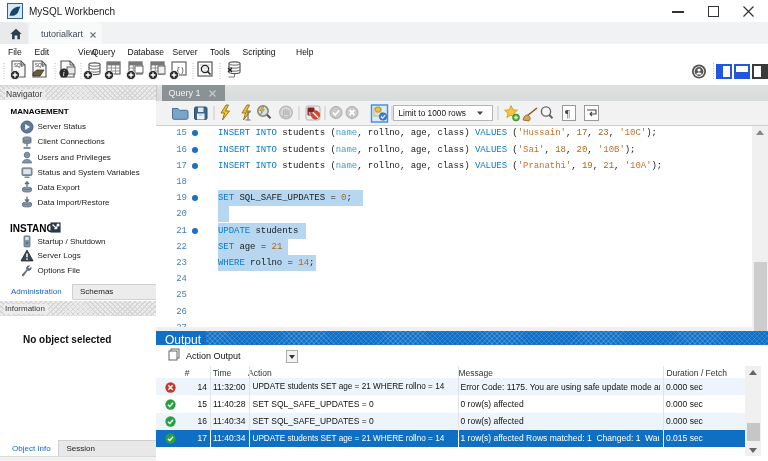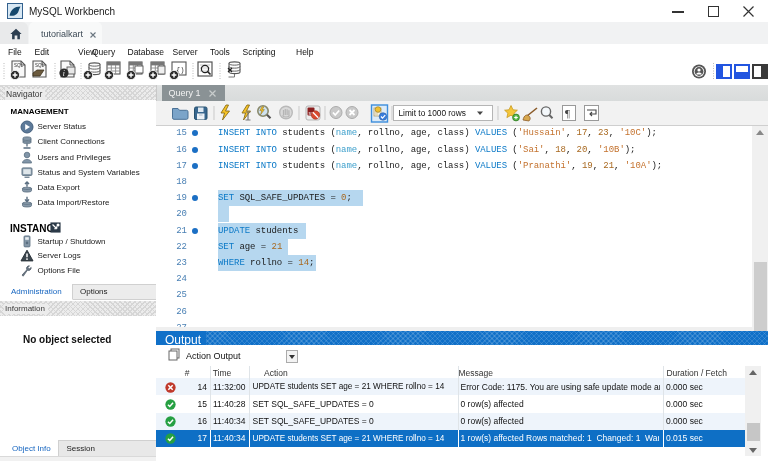--- a/index.html
+++ b/index.html
@@ -183,21 +183,21 @@
 </svg>
 <svg class="abs" style="left:50px;top:221.5px" width="11" height="11" viewBox="0 0 13 13">
     <rect x="0.5" y="0.5" width="12" height="12" fill="#2b3a48"></rect>
     <path d="M3 3 L8 8 M8 8 V5 M8 8 H5" stroke="#fff" stroke-width="1.4" fill="none"></path>
     <circle cx="9.5" cy="3.5" r="1.8" fill="#fff"></circle>
   </svg>
 
 <div class="abs" style="left:0;top:284px;width:156px;height:16px;background:#ececec;border-top:1px solid #d0d0d0;border-bottom:1px solid #d0d0d0;"></div>
 <div class="abs" style="left:0;top:284px;width:73px;height:16px;background:#ffffff;border-right:1px solid #d0d0d0;border-bottom:1px solid #fff;"></div>
 <div class="abs" style="left:11px;top:286.5px;font-size:8px;color:#1766c0;">Administration</div>
-<div class="abs" style="left:80px;top:286.5px;font-size:8px;color:#222;">Options</div>
+<div class="abs" style="left:80px;top:286.5px;font-size:8px;color:#222;">Schemas</div>
 
 <div class="abs hatch" style="left:0;top:301px;width:156px;height:15px;"></div>
 <div class="abs" style="left:4px;top:304px;font-size:8px;color:#3a3a3a;background:#ececec;padding:0 3px 1px 1px;">Information</div>
 
 <div class="abs" style="left:23px;top:334px;font-size:10px;font-weight:bold;color:#111;">No object selected</div>
 
 <div class="abs" style="left:0;top:440px;width:156px;height:16px;background:#e8e8e8;border-top:1px solid #d0d0d0;"></div>
 <div class="abs" style="left:0;top:440px;width:59px;height:16px;background:#ffffff;border-right:1px solid #d0d0d0;"></div>
 <div class="abs" style="left:12px;top:443.5px;font-size:8px;color:#1766c0;">Object Info</div>
 <div class="abs" style="left:66.5px;top:443.5px;font-size:8px;color:#222;">Session</div>
@@ -330,21 +330,21 @@
       <rect x="1" y="3" width="8" height="9" fill="#fff" stroke="#666"></rect>
     </svg>
   <div class="abs" style="left:30px;top:6px;font-size:9px;color:#111;">Action Output</div>
   <div class="abs" style="left:130px;top:5px;width:12px;height:13px;background:#f3f3f3;border:1px solid #ababab;"></div>
   <svg class="abs" style="left:133px;top:10px" width="6" height="4" viewBox="0 0 6 4">
       <path d="M0 0 L3 4 L6 0 Z" fill="#333"></path>
     </svg>
 
   <div class="abs" style="left:28.7px;top:23.3px;font-size:8.5px;color:#333;">#</div>
   <div class="abs" style="left:56.7px;top:23.3px;font-size:8.5px;color:#333;">Time</div>
-  <div class="abs" style="left:108px;top:23.3px;font-size:8.5px;color:#333;">Action</div>
+  <div class="abs" style="left:92px;top:23.3px;font-size:8.5px;color:#333;">Action</div>
   <div class="abs" style="left:302.5px;top:23.3px;font-size:8.5px;color:#333;">Message</div>
   <div class="abs" style="left:510.4px;top:23.3px;font-size:8.5px;color:#333;">Duration / Fetch</div>
 
   <div class="abs" style="left:0;top:33.1px;width:589px;height:17.2px;background:#eef4fb;"></div>
   <div class="abs" style="left:0;top:50.3px;width:589px;height:17.2px;background:#ffffff;"></div>
   <div class="abs" style="left:0;top:67.5px;width:589px;height:17.2px;background:#eef4fb;"></div>
   <div class="abs" style="left:0;top:84.7px;width:589px;height:17.2px;background:#0e6fc5;"></div>
 
   <svg class="abs" style="left:8.5px;top:36.5px" width="11" height="11" viewBox="0 0 12 12">
       <circle cx="6" cy="6" r="5.6" fill="#c0392b"></circle>

